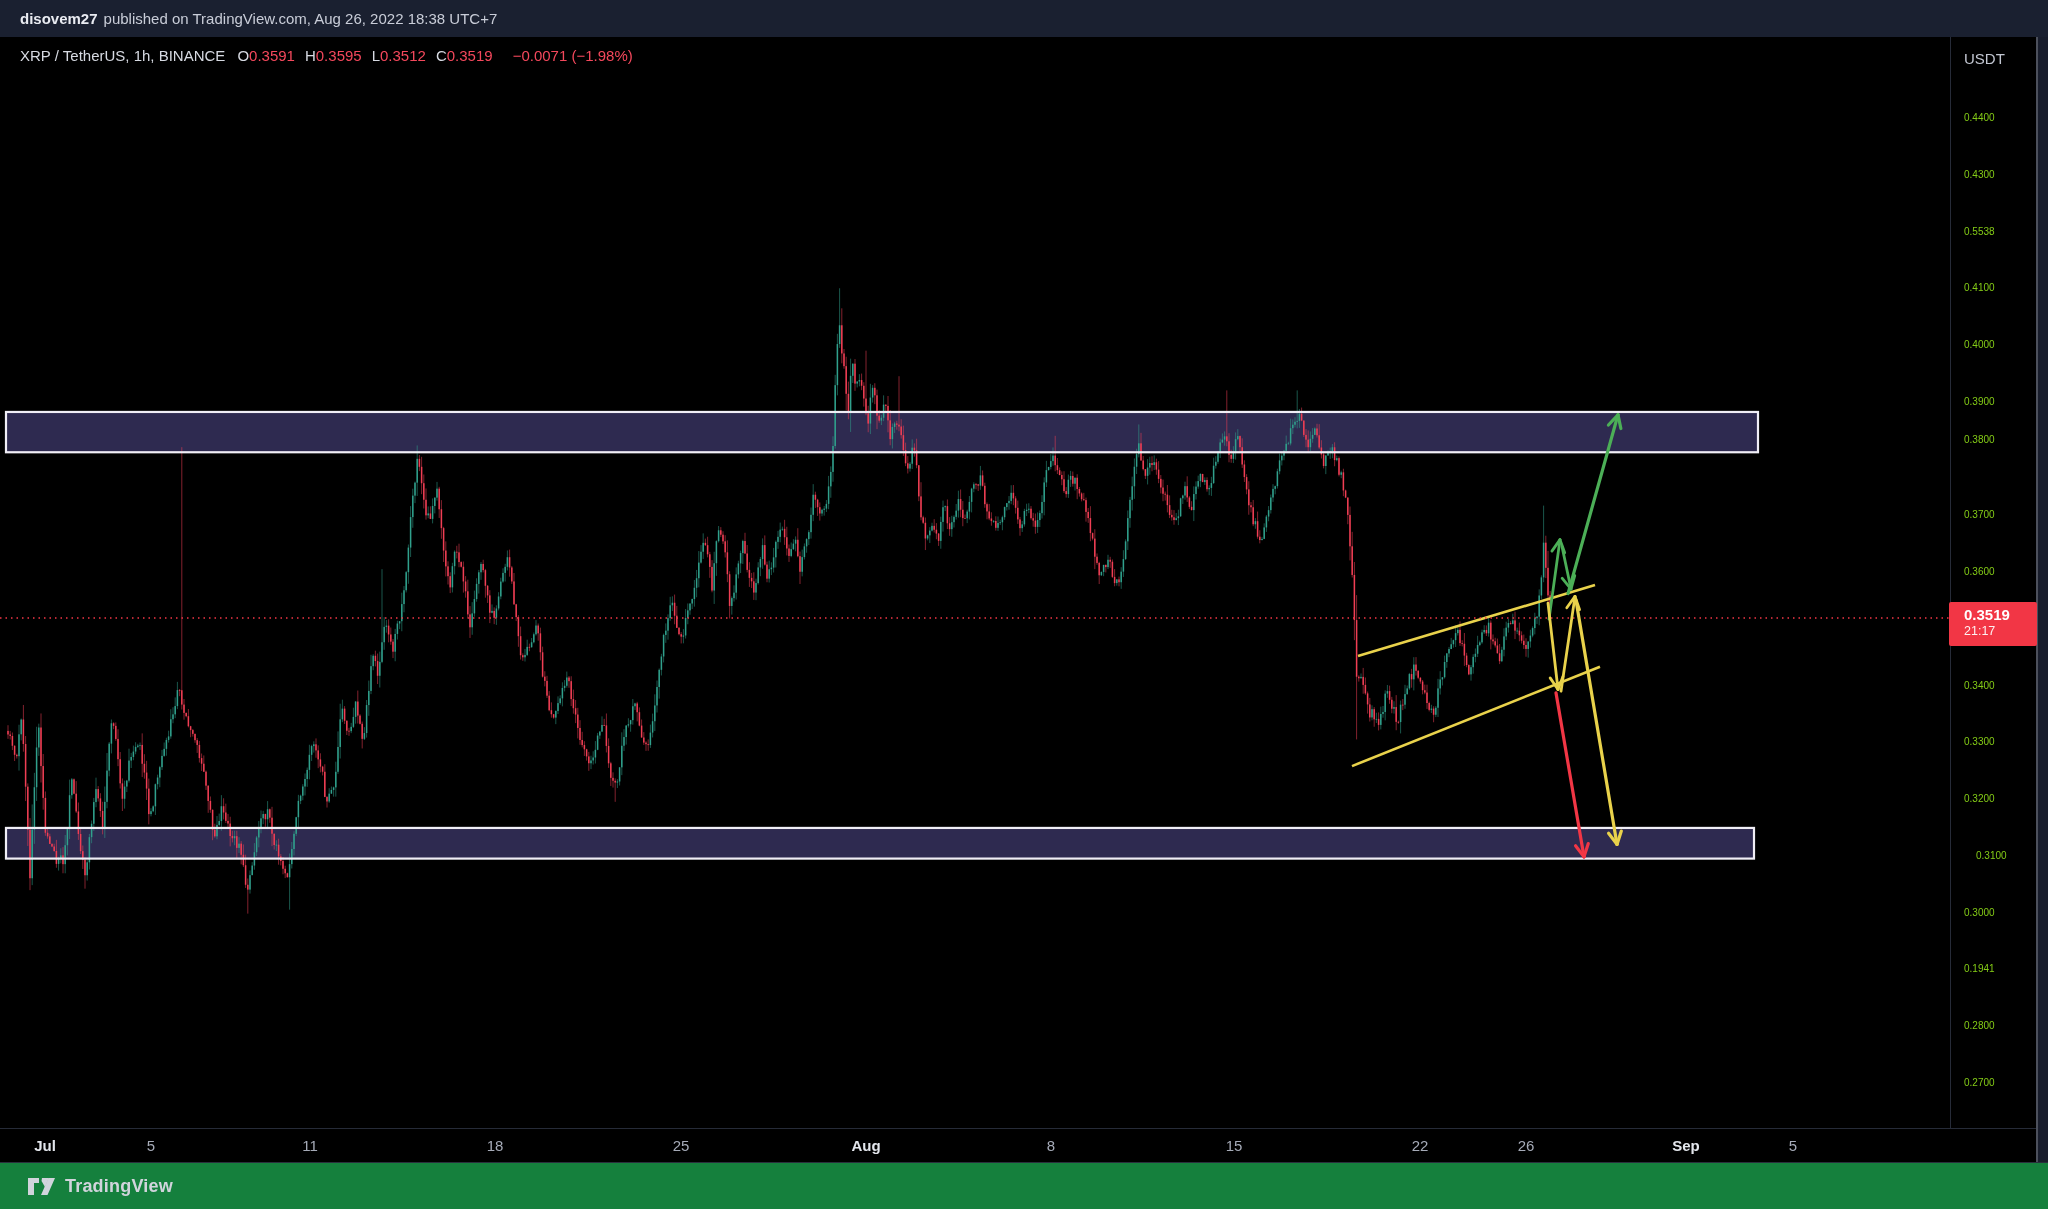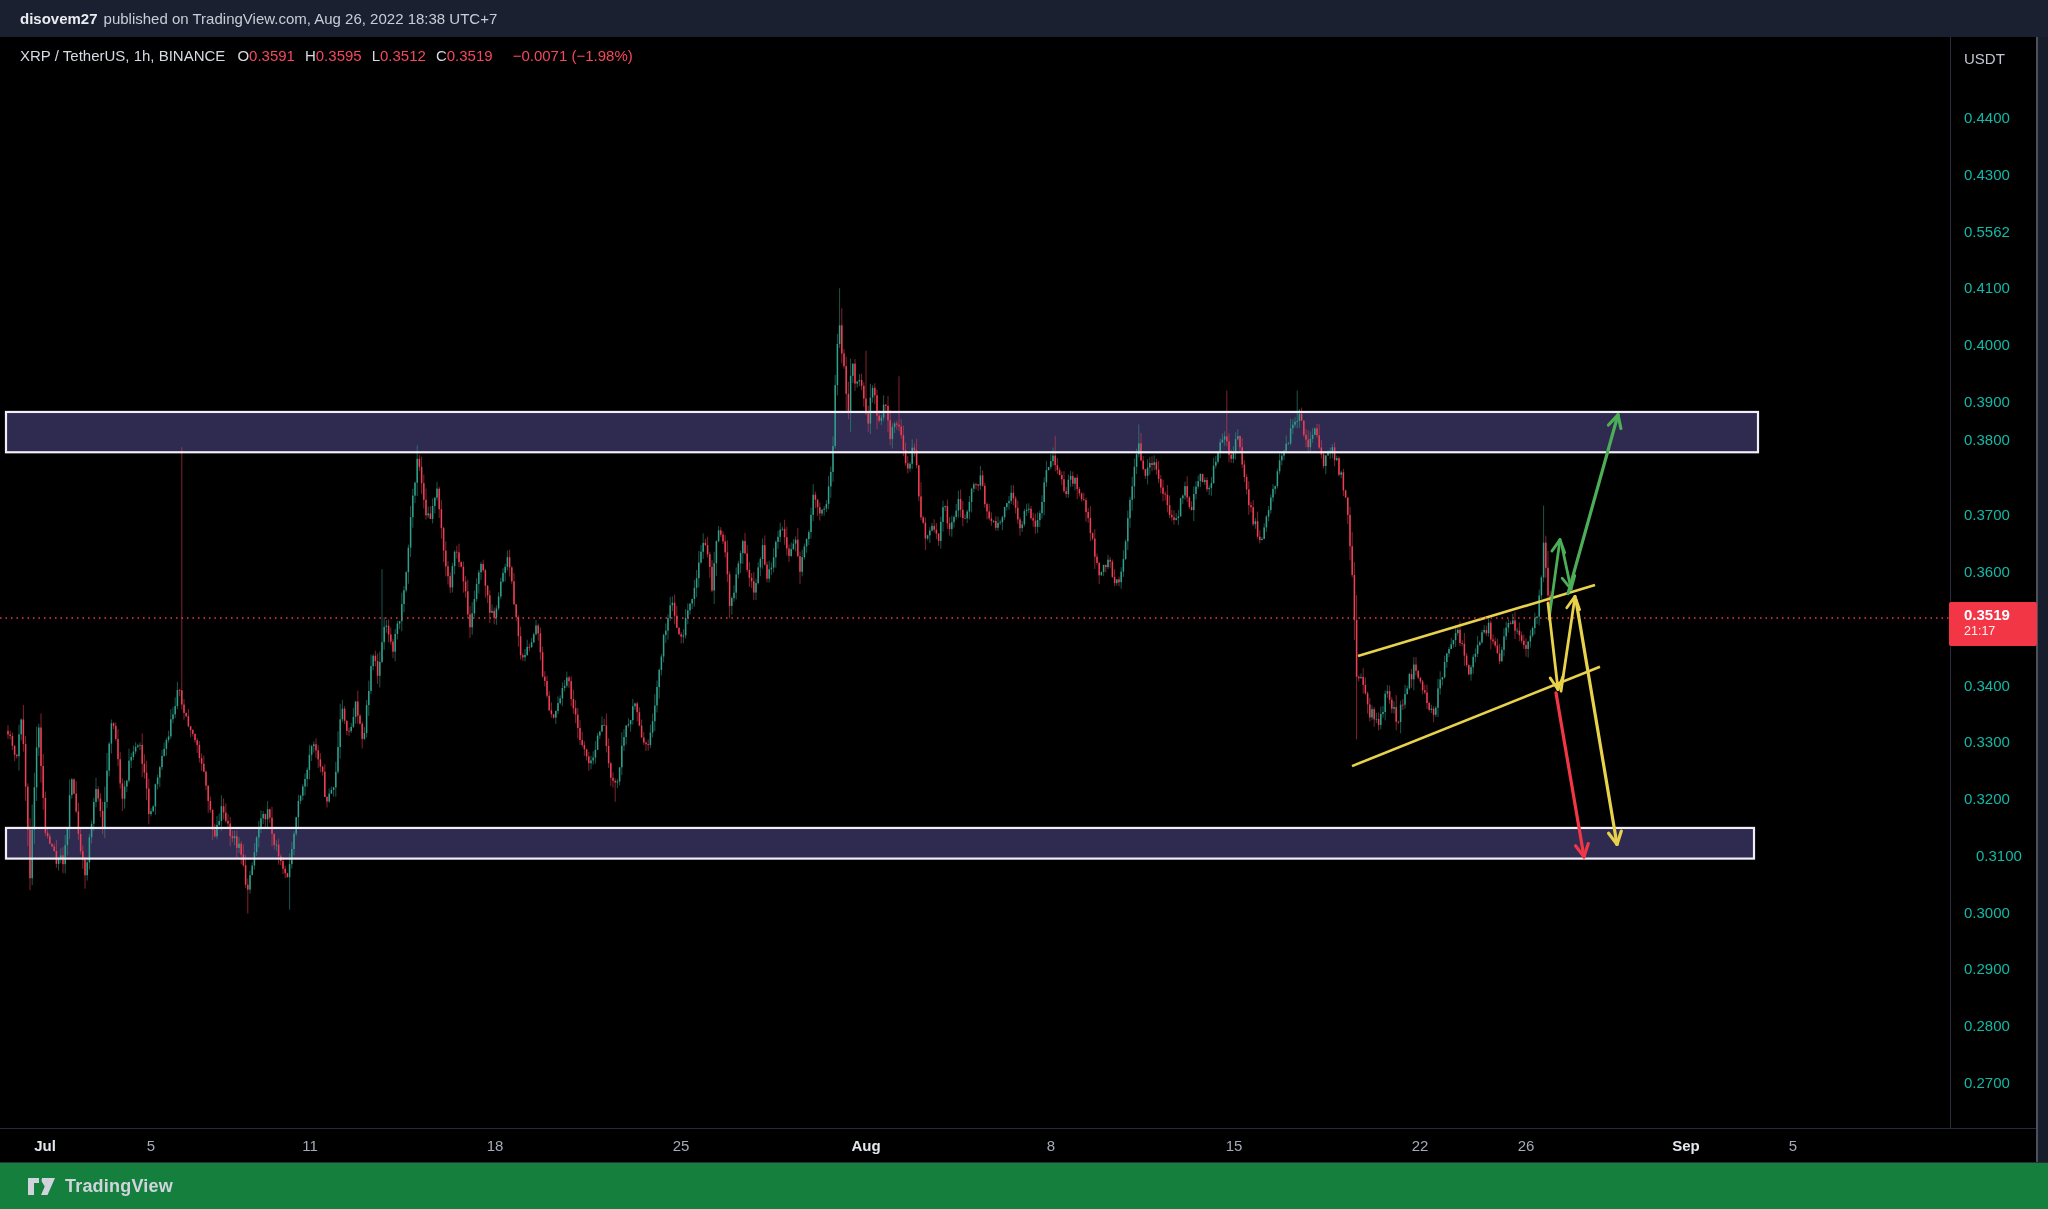--- a/index.html
+++ b/index.html
@@ -15,21 +15,21 @@
   #plotSvg{position:absolute;left:0;top:0;}
   
   #legend{position:absolute;left:20px;top:10px;font-size:15px;color:#d7dae2;white-space:nowrap;}
   #legend .val{color:#f4485c;}
   #legend .chg{color:#f4485c;margin-left:10px;}
   #legend .sym{margin-right:12px;}
   #legend .pair{margin-right:10px;}
   #legend .pair .letter{color:#d7dae2;}
   
   #priceAxis{position:absolute;left:1950px;top:37px;width:100px;height:1091px;border-left:1px solid #262b38;}
-  .ptick{position:absolute;left:13px;font-size:15px;color:#14b8a6;height:18px;line-height:18px;}
+  .ptick{position:absolute;left:13px;font-size:10px;color:#84cc16;height:18px;line-height:18px;}
   #usdtLabel{position:absolute;left:13px;top:13px;font-size:15px;color:#c2c6d1;}
   #lastLabel{position:absolute;left:-2px;width:88px;height:44px;background:#f23645;border-radius:2px;
              color:#fff;padding:3px 0 0 15px;z-index:5;}
   #lastLabel .lp{font-size:15px;font-weight:bold;line-height:19px;display:block;}
   #lastLabel .cd{font-size:12.5px;line-height:15px;opacity:.92;display:block;}
   #timeAxis{position:absolute;left:0;top:1128px;width:2036px;height:34px;border-top:1px solid #262b38;}
   .ttick{position:absolute;top:8px;transform:translateX(-50%);font-size:15px;color:#a6abb8;}
   .ttick.major{color:#e3e6ec;font-weight:bold;}
   
   #rightEdge{position:absolute;left:2036px;top:37px;width:2px;height:1125px;background:#4c505c;}
@@ -1506,33 +1506,33 @@
   </div>
 
   <div id="priceAxis">
     <div id="usdtLabel">USDT</div>
     <div id="lastLabel" style="top: 564.967px;">
       <span class="lp">0.3519</span>
       <span class="cd">21:17</span>
     </div>
   <div class="ptick" style="top: 72px;">0.4400</div>
       <div class="ptick" style="top: 128.75px;">0.4300</div>
-      <div class="ptick" style="top: 185.5px;">0.5562</div>
+      <div class="ptick" style="top: 185.5px;">0.5538</div>
       <div class="ptick" style="top: 242.25px;">0.4100</div>
       <div class="ptick" style="top: 299px;">0.4000</div>
       <div class="ptick" style="top: 355.75px;">0.3900</div>
       <div class="ptick" style="top: 394px;">0.3800</div>
       <div class="ptick" style="top: 469.25px;">0.3700</div>
       <div class="ptick" style="top: 526px;">0.3600</div>
       <div class="ptick" style="top: 639.5px;">0.3400</div>
       <div class="ptick" style="top: 696.25px;">0.3300</div>
       <div class="ptick" style="top: 753px;">0.3200</div>
       <div class="ptick" style="top: 809.75px; margin-left: 12px;">0.3100</div>
       <div class="ptick" style="top: 866.5px;">0.3000</div>
-      <div class="ptick" style="top: 923.25px;">0.2900</div>
+      <div class="ptick" style="top: 923.25px;">0.1941</div>
       <div class="ptick" style="top: 980px;">0.2800</div>
       <div class="ptick" style="top: 1036.75px;">0.2700</div>
     </div>
 
   <div id="timeAxis">
       <div class="ttick major" style="left: 45px;">Jul</div>
       <div class="ttick" style="left: 151px;">5</div>
       <div class="ttick" style="left: 310px;">11</div>
       <div class="ttick" style="left: 495px;">18</div>
       <div class="ttick" style="left: 681px;">25</div>

